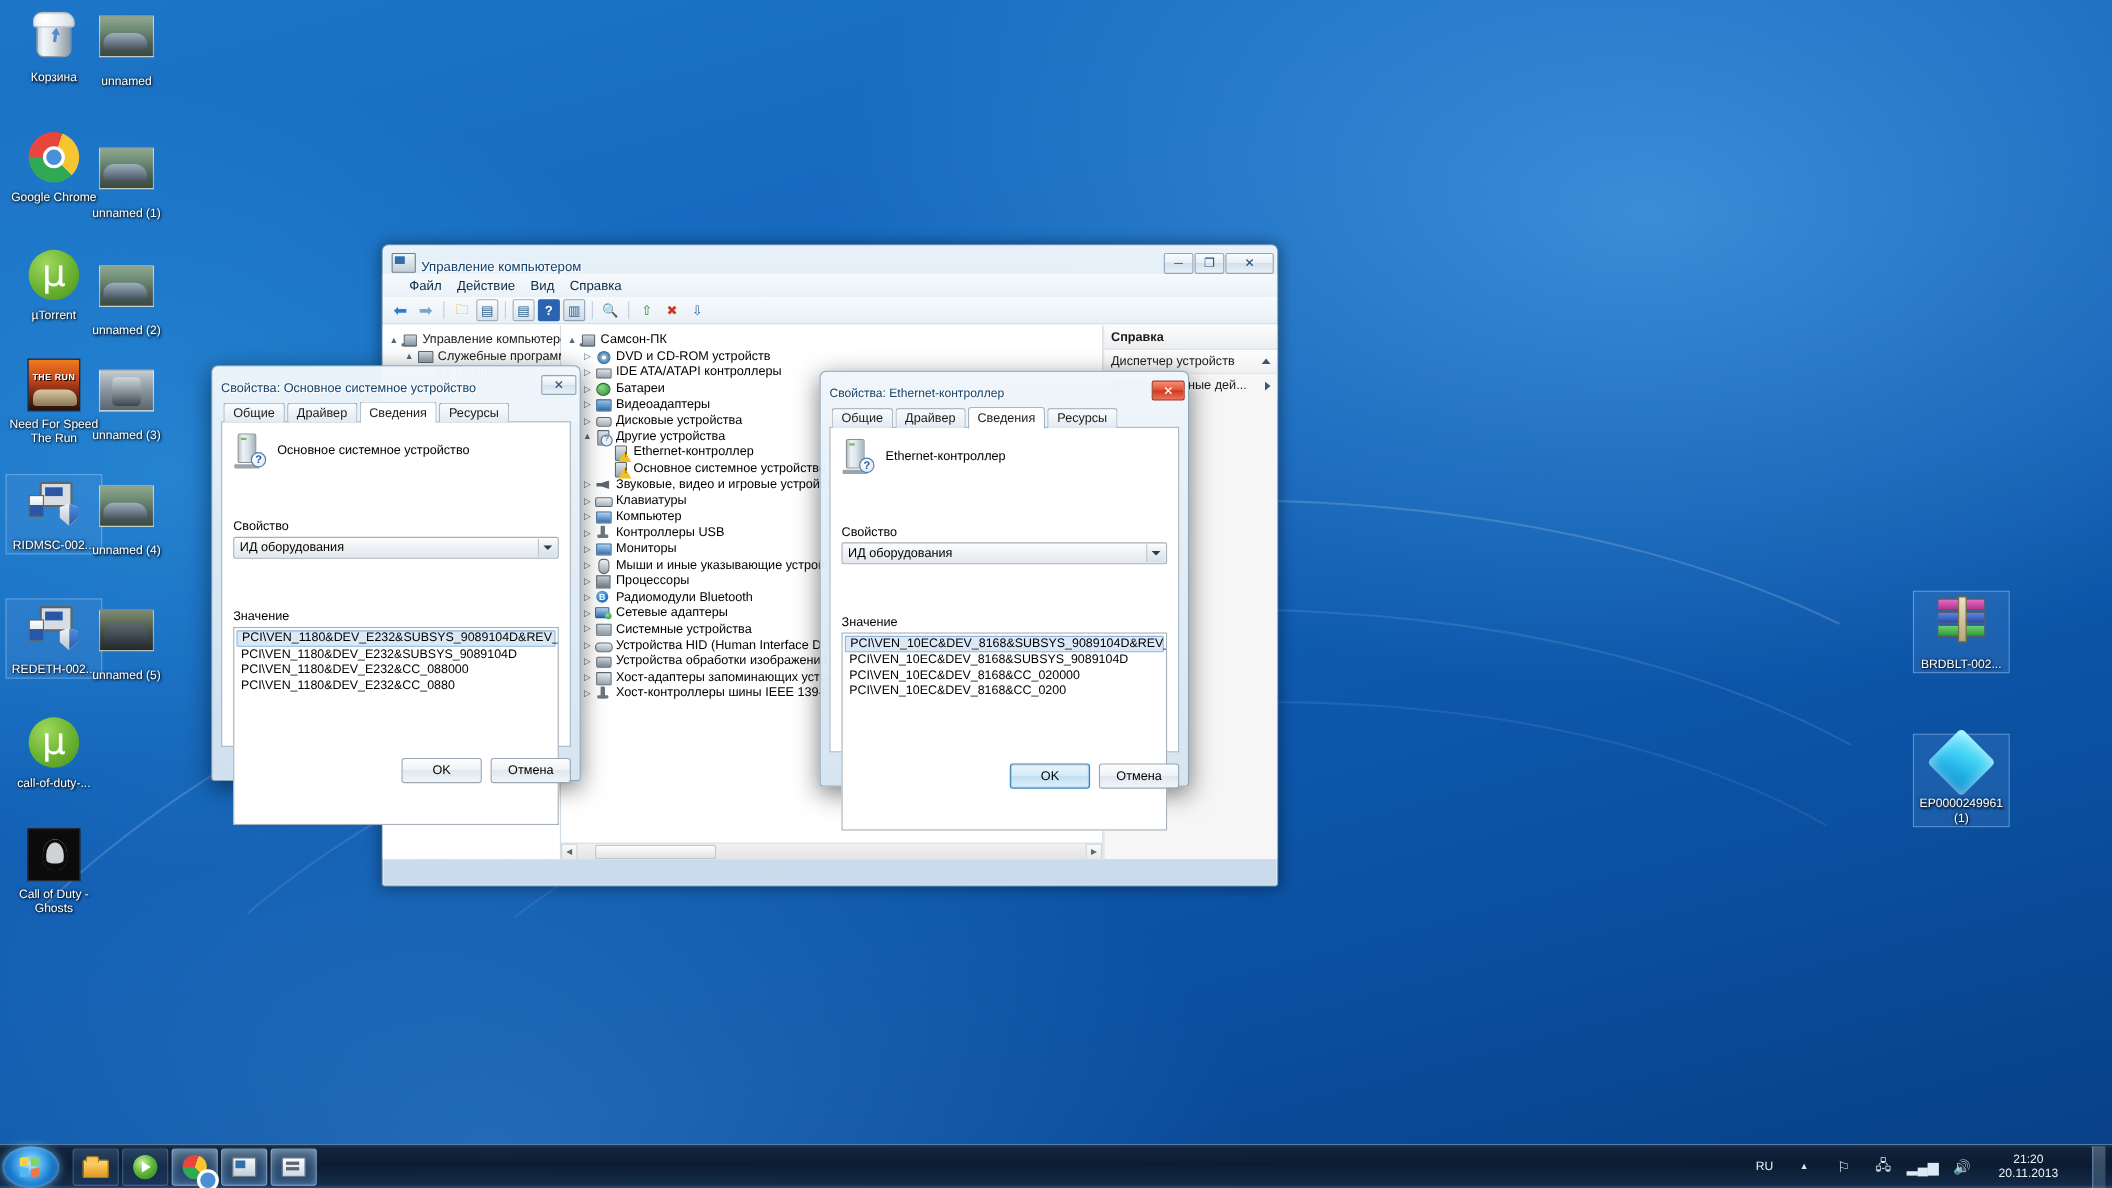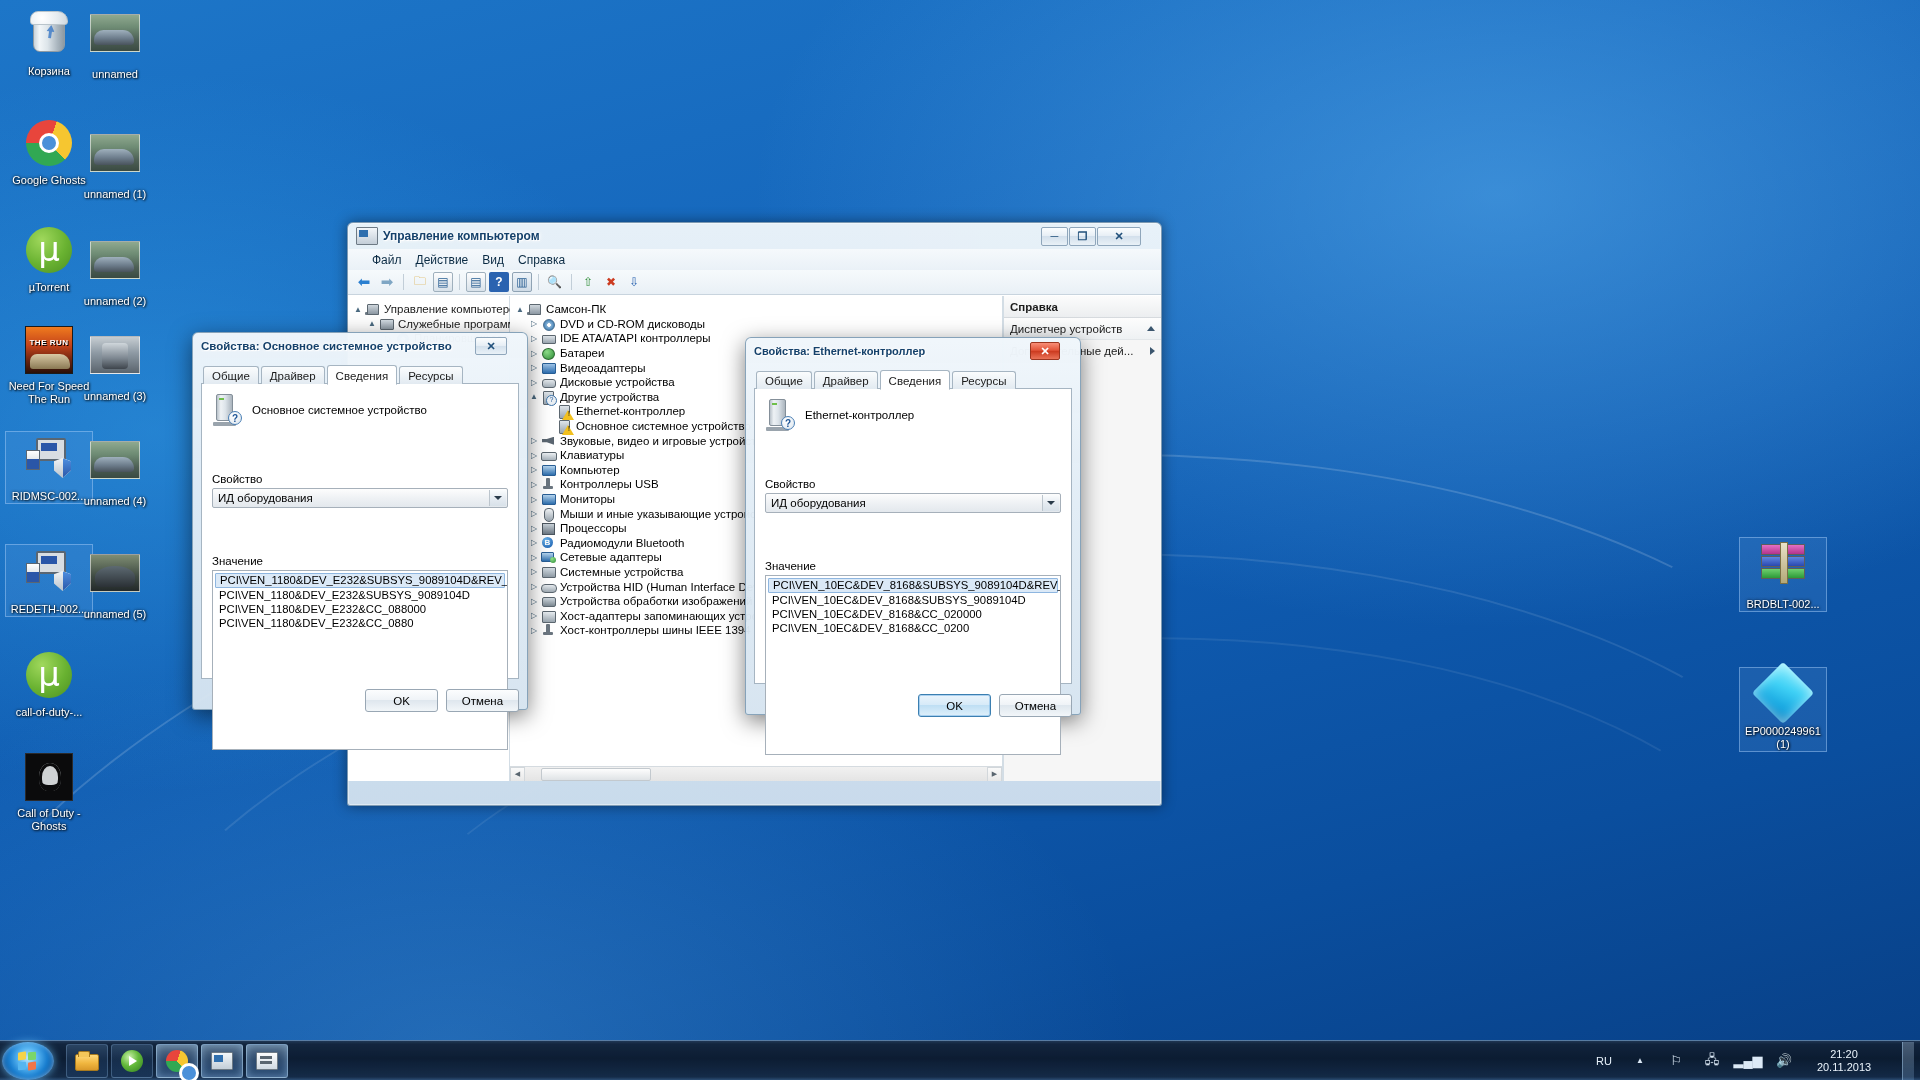--- a/index.html
+++ b/index.html
@@ -144,24 +144,23 @@
     border: 1px solid rgba(120,150,175,0.95);
     border-radius: 6px 6px 3px 3px;
     box-shadow: 0 0 14px rgba(0,0,0,0.45), 0 0 0 1px rgba(255,255,255,0.4) inset;
   }
   .win-frame {
     background: linear-gradient(180deg, rgba(238,245,250,0.97) 0%, rgba(222,234,244,0.96) 45%, rgba(209,224,238,0.96) 100%);
     border-radius: 6px 6px 3px 3px;
     padding: 0;
   }
   .titlebar {
-    height: 26px; display: flex; align-items: center;
-    padding: 0 20px 0 8px; border-radius: 5px 5px 0 0;
+    height: 26px; display: flex; align-items: flex-end;
+    padding: 0 3px 0 8px; border-radius: 5px 5px 0 0;
     position: relative;
-    font-weight: bold;
   }
   .title-text {
     font-size: 12px; color: #15416b; white-space: nowrap;
     text-shadow: 0 0 4px #fff, 0 0 6px #fff, 1px 1px 0 rgba(255,255,255,0.9);
     flex: 1; overflow: hidden;
   }
   .win-ico { width:16px;height:16px;margin-right:5px;flex:0 0 auto; }
   .btns { display: flex; gap: 1px; align-items: center; }
   .cbtn {
     width: 27px; height: 19px; border: 1px solid #8fa6bb; border-radius: 2px;
@@ -409,21 +408,21 @@
     <div class="art">
         <div class="photo"></div>
       </div>
     <span class="cap">unnamed</span>
   </div>
 
   <div class="dicon" style="left:6px;  top:118px;">
     <div class="art">
         <div class="chrome"></div>
       </div>
-    <span class="cap">Google Ghosts</span>
+    <span class="cap">Google Chrome</span>
   </div>
 
   <div class="dicon" style="left:72px; top:128px;">
     <div class="art">
         <div class="photo p2"></div>
       </div>
     <span class="cap">unnamed (1)</span>
   </div>
 
   <div class="dicon" style="left:6px;  top:225px;">
@@ -591,21 +590,21 @@
               <span class="tico">
                 <span class="g g-pc"></span>
               </span>
               <span class="tlbl">Самсон-ПК</span>
             </div>
             <div class="trow tree-indent-1">
               <span class="texp">▷</span>
               <span class="tico">
                 <span class="g g-disc"></span>
               </span>
-              <span class="tlbl">DVD и CD-ROM дисководы</span>
+              <span class="tlbl">DVD и CD-ROM устройств</span>
             </div>
             <div class="trow tree-indent-1">
               <span class="texp">▷</span>
               <span class="tico">
                 <span class="g g-ide"></span>
               </span>
               <span class="tlbl">IDE ATA/ATAPI контроллеры</span>
             </div>
             <div class="trow tree-indent-1">
               <span class="texp">▷</span>

